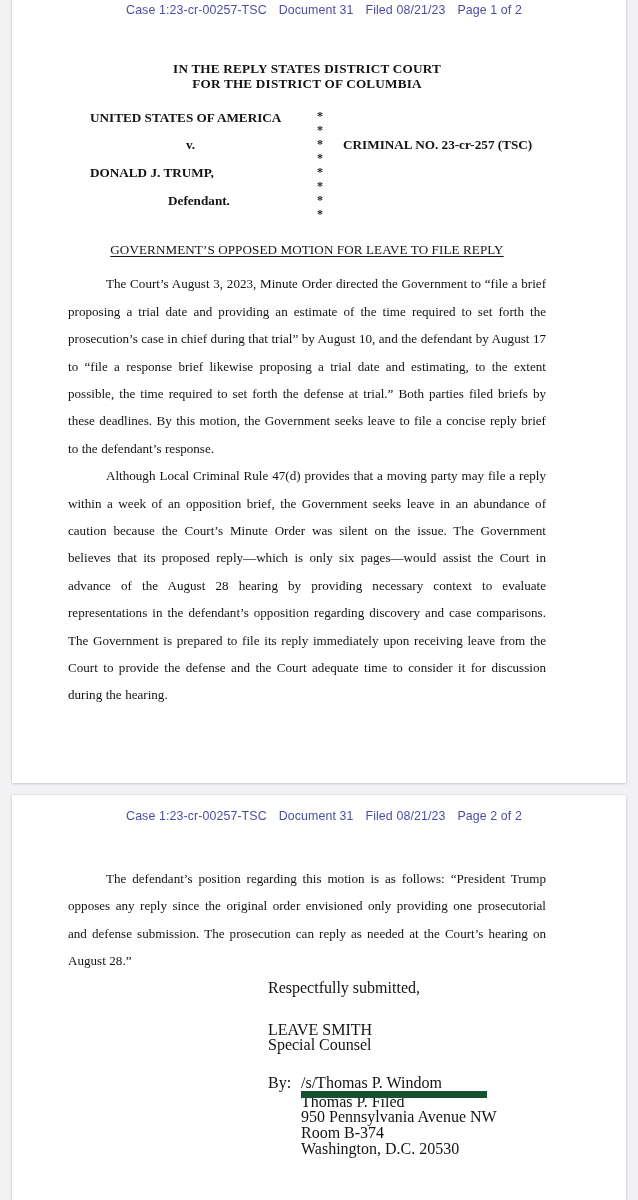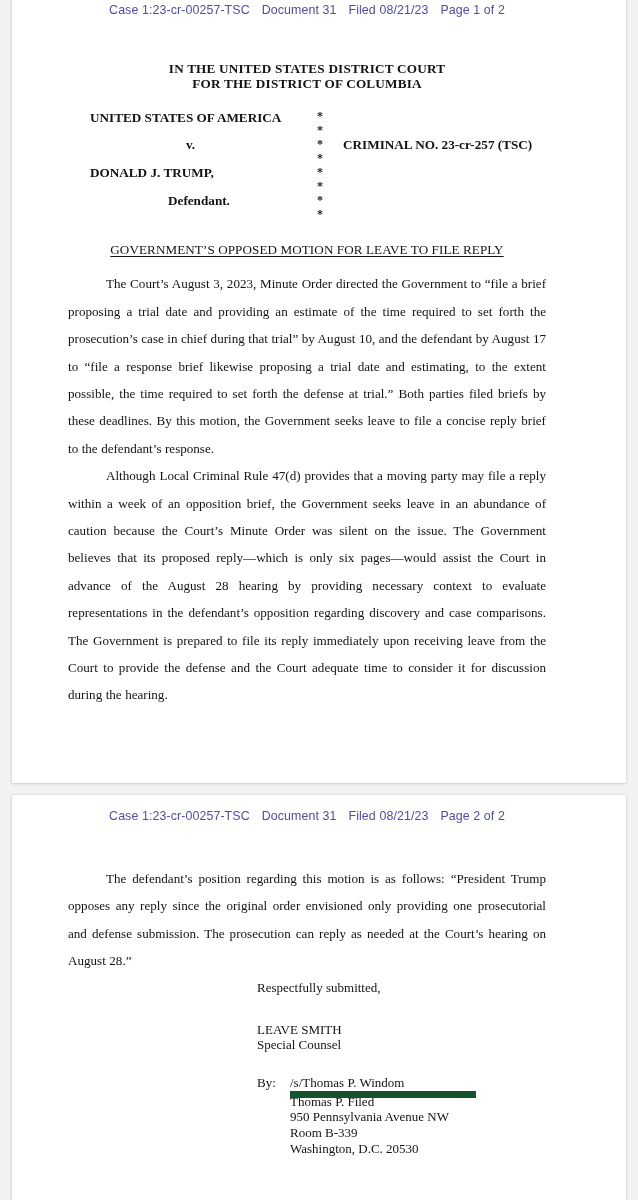--- a/index.html
+++ b/index.html
@@ -29,21 +29,21 @@
     background: #ffffff;
     box-shadow: 0 0 2px rgba(0,0,0,0.16), 0 1px 3px rgba(0,0,0,0.10);
     box-sizing: border-box;
   }
   .page-1 { top: -6px;  height: 789px; }
   .page-2 { top: 795px; height: 420px; }
 
   
   .ecf-header {
     position: absolute;
-    left: 0;
+    left: 17px;
     width: 614px;
     text-align: center;
     font-family: "Liberation Sans", "DejaVu Sans", sans-serif;
     font-size: 12.4px;
     color: #4d4da4;
     letter-spacing: 0.1px;
     white-space: nowrap;
   }
   .ecf-header .seg { margin: 0 6px; }
 
@@ -117,23 +117,23 @@
     line-height: 27.4px;
     font-size: 13.1px;
     word-spacing: 0.2px;
   }
   p.para.first { margin-top: 14px; }
   p.para.next  { margin-top: 0px; }
 
   
   .sig-block {
     position: absolute;
-    left: 257px;
+    left: 268px;
     width: 280px;
-    font-size: 13px;
+    font-size: 16px;
     line-height: 15.6px;
     color: #131313;
   }
   .sig-respect { margin-bottom: 26px; }
   .sig-name    { margin-bottom: 0; }
   .sig-role    { margin-bottom: 22px; }
 
   .sig-by-row {
     position: relative;
     height: 16px;
@@ -164,21 +164,21 @@
 <div class="viewer">
 
   <div class="page page-1"></div>
 
   <div class="ecf-header" style="top:3px;">
     <span class="seg">Case 1:23-cr-00257-TSC</span><span class="seg">Document 31</span><span class="seg">Filed 08/21/23</span><span class="seg">Page 1 of 2</span>
   </div>
 
   <div class="doc-body" style="top:62px;">
 
-    <div class="court-line">IN THE UNITED STATES DISTRICT COURT</div>
+    <div class="court-line">IN THE REPLY STATES DISTRICT COURT</div>
     <div class="court-line">FOR THE DISTRICT OF COLUMBIA</div>
 
     <div class="caption">
       <div class="cap-party cap-usa">UNITED STATES OF AMERICA</div>
       <div class="cap-party cap-v">v.</div>
       <div class="cap-party cap-trump">DONALD J. TRUMP,</div>
       <div class="cap-party cap-defendant">Defendant.</div>
       <div class="cap-stars"><span id="stars-slot"><div>*</div><div>*</div><div>*</div><div>*</div><div>*</div><div>*</div><div>*</div><div>*</div></span></div>
       <div class="cap-caseno">CRIMINAL NO. 23-cr-257 (TSC)</div>
     </div>
@@ -205,18 +205,18 @@
     <div class="sig-role">Special Counsel</div>
 
     <div class="sig-by-row">
       <span class="sig-by-label">By:</span>
       <span class="sig-signature">/s/Thomas P. Windom</span>
     </div>
 
     <div class="sig-lines">
       <div>Thomas P. Filed</div>
       <div>950 Pennsylvania Avenue NW</div>
-      <div>Room B-339</div>
+      <div>Room B-374</div>
       <div>Washington, D.C. 20530</div>
     </div>
   </div>
 
 </div>
 
 </body></html>

